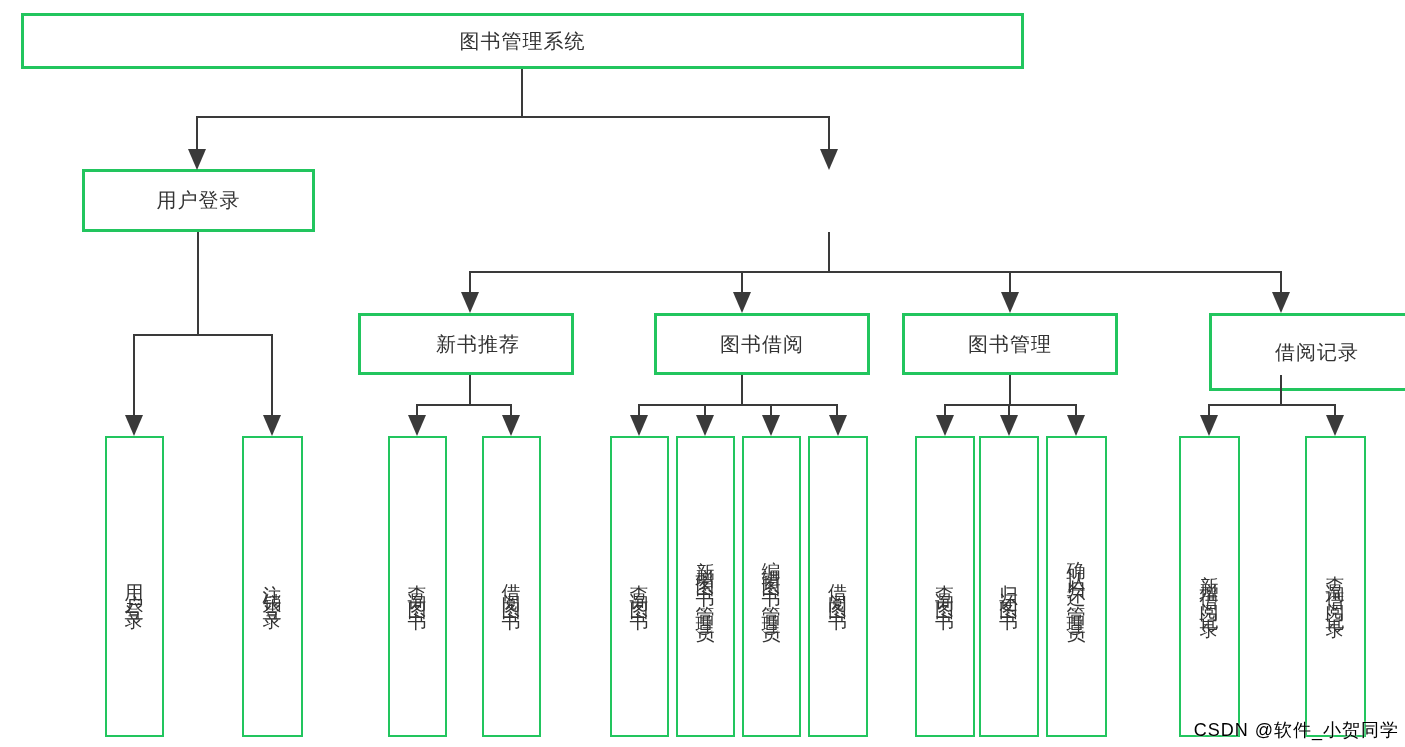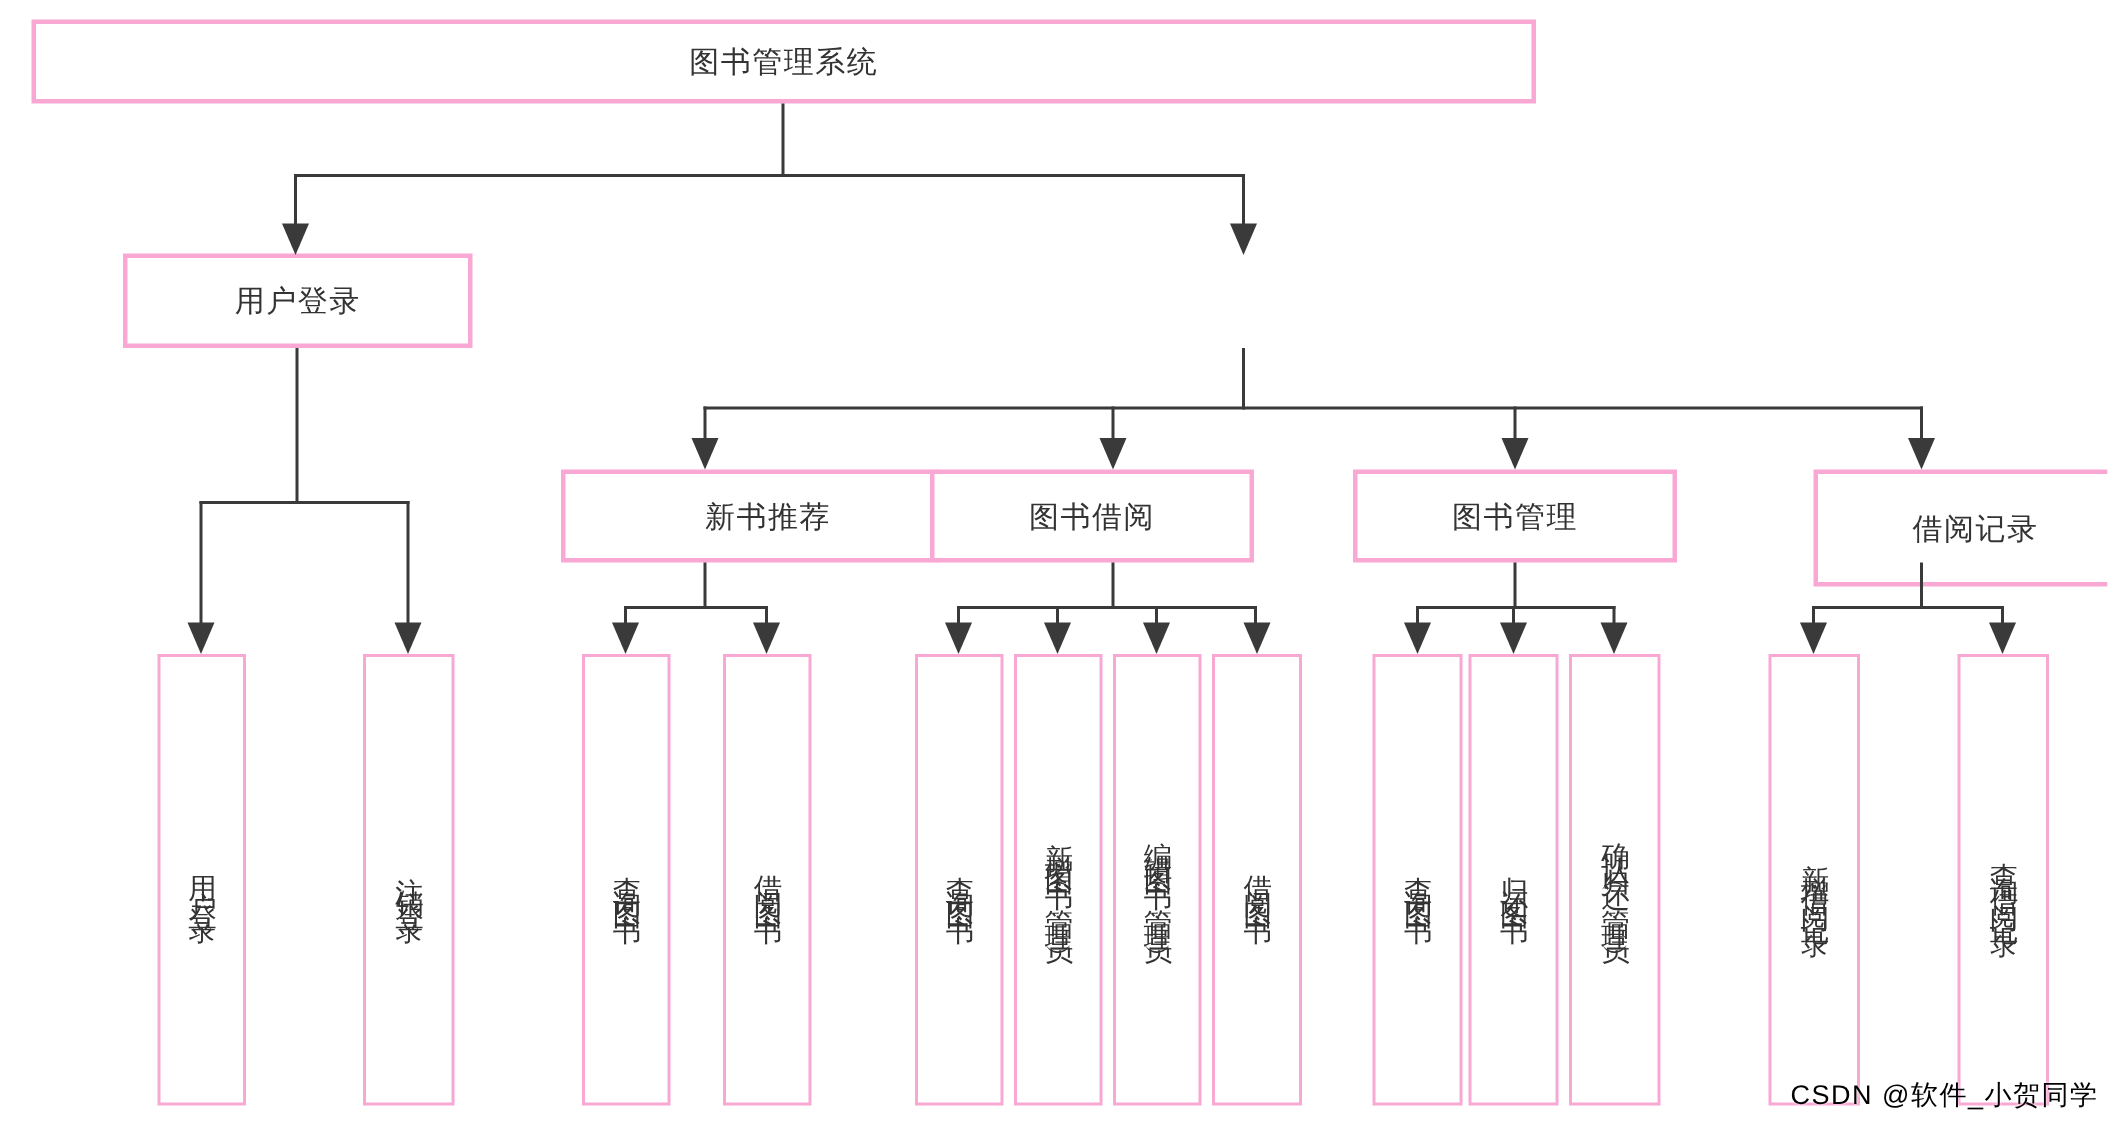--- a/index.html
+++ b/index.html
@@ -8,21 +8,21 @@
     width:1405px;height:747px;
     background:#ffffff;
     font-family:"Liberation Sans", sans-serif;
     color:#333333;
     overflow:hidden;
   }
   .box{
     position:absolute;
     box-sizing:border-box;
     background:#ffffff;
-    border:3px solid #f9a8d4;
+    border:3px solid #22c55e;
     display:flex;
     align-items:center;
     justify-content:center;
     font-size:20px;
     color:#333333;
     letter-spacing:1px;
   }
   .leaf{
     border-width:2px;
     font-size:19px;
@@ -60,24 +60,24 @@
 <div id="canvas">
 
   <div class="box" style="left:21px;top:13px;width:1003px;height:56px;">
     <span>图书管理系统</span>
   </div>
 
   <div class="box" style="left:82px;top:169px;width:233px;height:63px;">
     <span>用户登录</span>
   </div>
 
-  <div class="box" style="left:374px;top:313px;width:252px;height:62px;padding-left:24px;">
+  <div class="box" style="left:358px;top:313px;width:216px;height:62px;padding-left:24px;">
     <span>新书推荐</span>
   </div>
-  <div class="box" style="left:620px;top:313px;width:216px;height:62px;">
+  <div class="box" style="left:654px;top:313px;width:216px;height:62px;">
     <span>图书借阅</span>
   </div>
   <div class="box" style="left:902px;top:313px;width:216px;height:62px;">
     <span>图书管理</span>
   </div>
   <div class="box" style="left:1209px;top:313px;width:216px;height:78px;">
     <span>借阅记录</span>
   </div>
 
   <div class="box leaf" style="left:105px;top:436px;width:59px;height:301px;">

